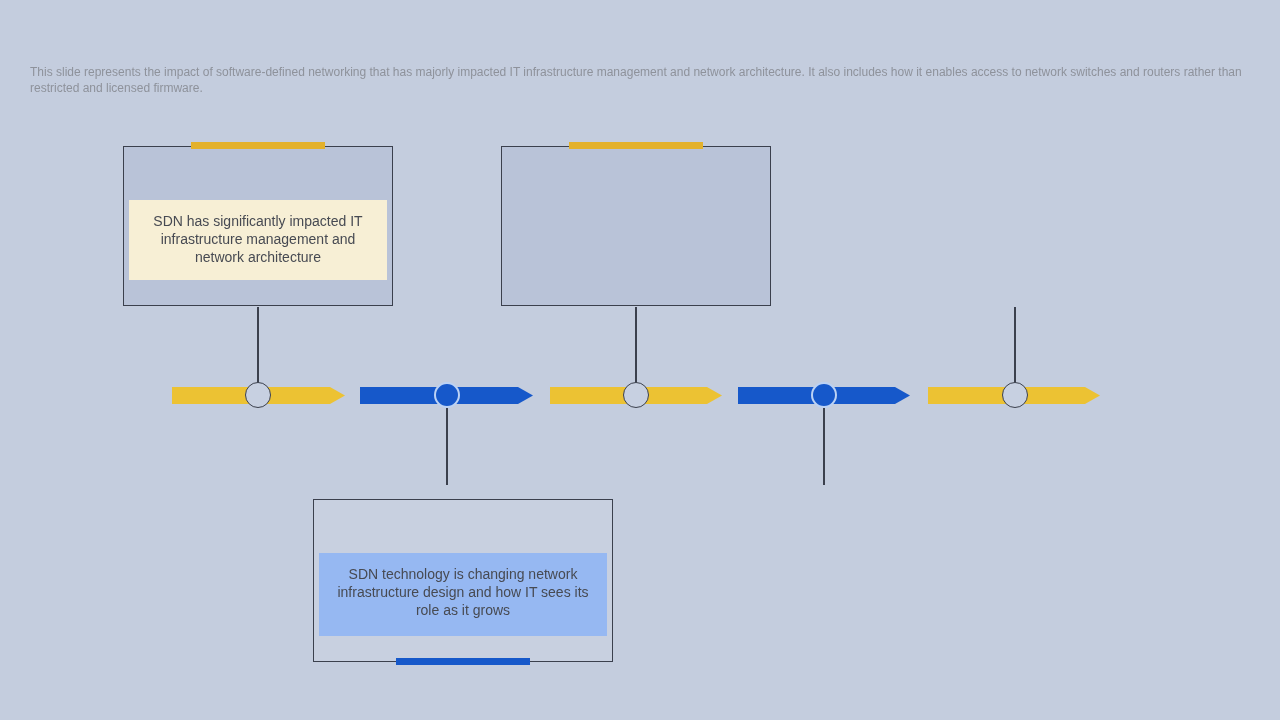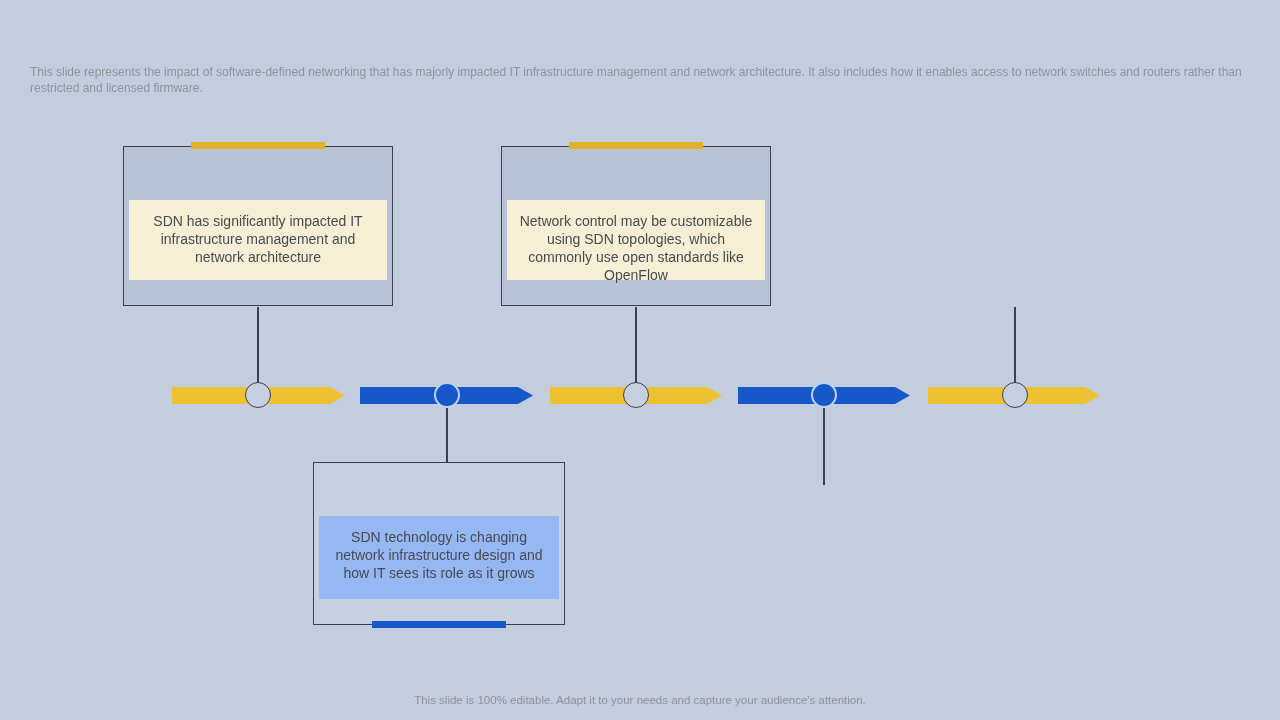--- a/index.html
+++ b/index.html
@@ -38,22 +38,22 @@
   .top-box {
     position: absolute;
     top: 146px;
     width: 270px;
     height: 160px;
     background: var(--top-box-fill, #b9c3d8);
     border: 1.5px solid var(--box-border, #3b404d);
   }
   .bottom-box {
     position: absolute;
-    top: 462px;
-    width: 252px;
+    top: 499px;
+    width: 300px;
     height: 163px;
     background: var(--bottom-box-fill, #c8d0e0);
     border: 1.5px solid var(--box-border, #3b404d);
   }
   .accent-bar-top {
     position: absolute;
     left: 50%;
     top: -5px;
     transform: translateX(-50%);
     width: 134px;
@@ -138,23 +138,20 @@
   <p class="slide-subtitle">This slide represents the impact of software-defined networking that has majorly impacted IT infrastructure management and network architecture. It also includes how it enables access to network switches and routers rather than restricted and licensed firmware.</p>
 
   <div class="top-box" style="left:123px">
     <div class="accent-bar-top"></div>
     <div class="inner-panel cream">
       <div class="box-text">SDN has significantly impacted IT infrastructure management and network architecture</div>
     </div>
   </div>
   <div class="top-box" style="left:501px">
     <div class="accent-bar-top"></div>
-    <div class="inner-panel cream">
-      <div class="box-text">Network control may be customizable using SDN topologies, which commonly use open standards like OpenFlow</div>
-    </div>
   </div>
 
   <div class="connector down" style="left:257px"></div>
   <div class="connector down" style="left:635px"></div>
   <div class="connector down" style="left:1014px"></div>
 
   <div class="connector up" style="left:446px"></div>
   <div class="connector up" style="left:823px"></div>
 
   <div class="arrow gold" style="left:172px;width:173px"></div>
@@ -169,15 +166,14 @@
   <div class="node bluenode" style="left:811px"></div>
   <div class="node light" style="left:1002px"></div>
 
   <div class="bottom-box" style="left:313px">
     <div class="inner-panel bluepanel">
       <div class="box-text">SDN technology is changing network infrastructure design and how IT sees its role as it grows</div>
     </div>
     <div class="accent-bar-bottom"></div>
   </div>
 
-  <p class="slide-footer">This slide is 100% editable. Adapt it to your needs and capture your audience's attention.</p>
 
 </div>
 
 </body></html>

